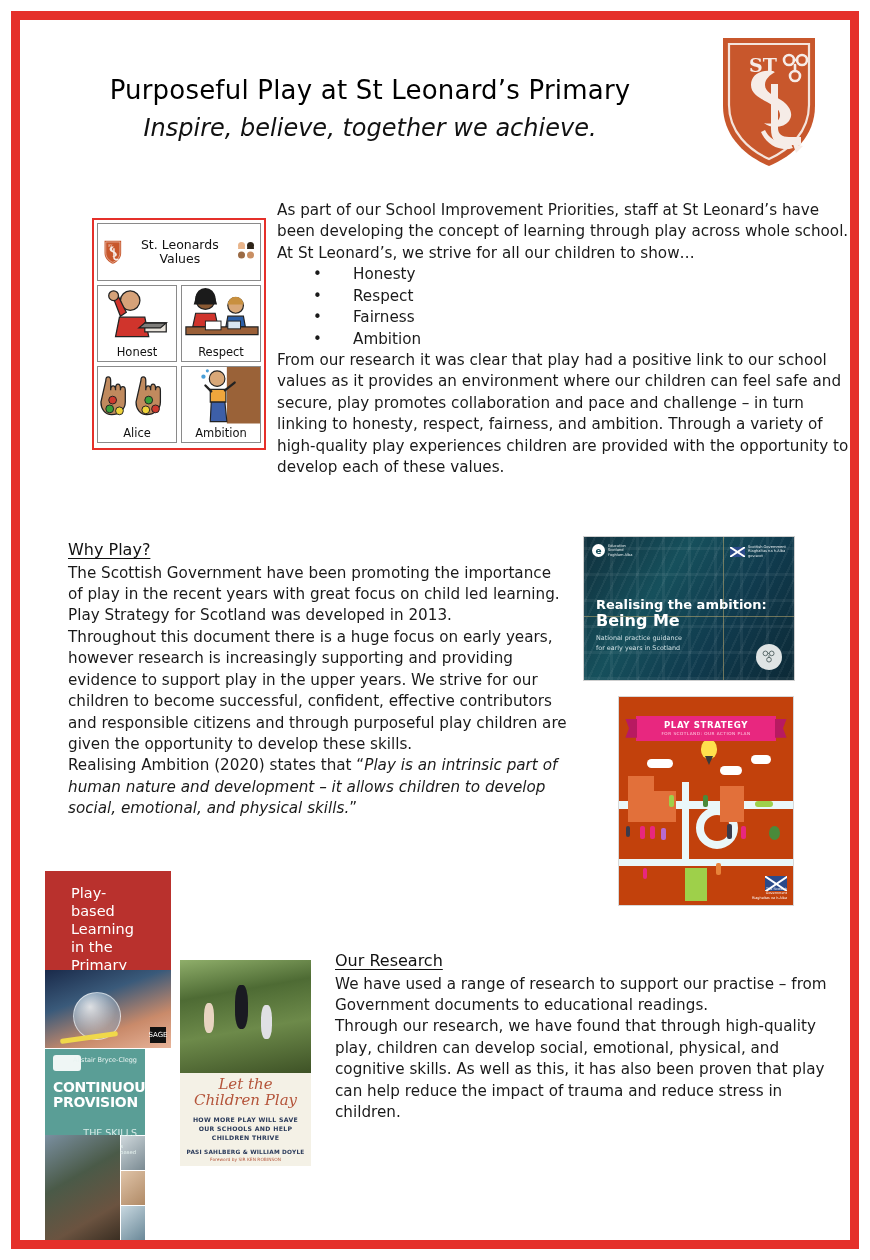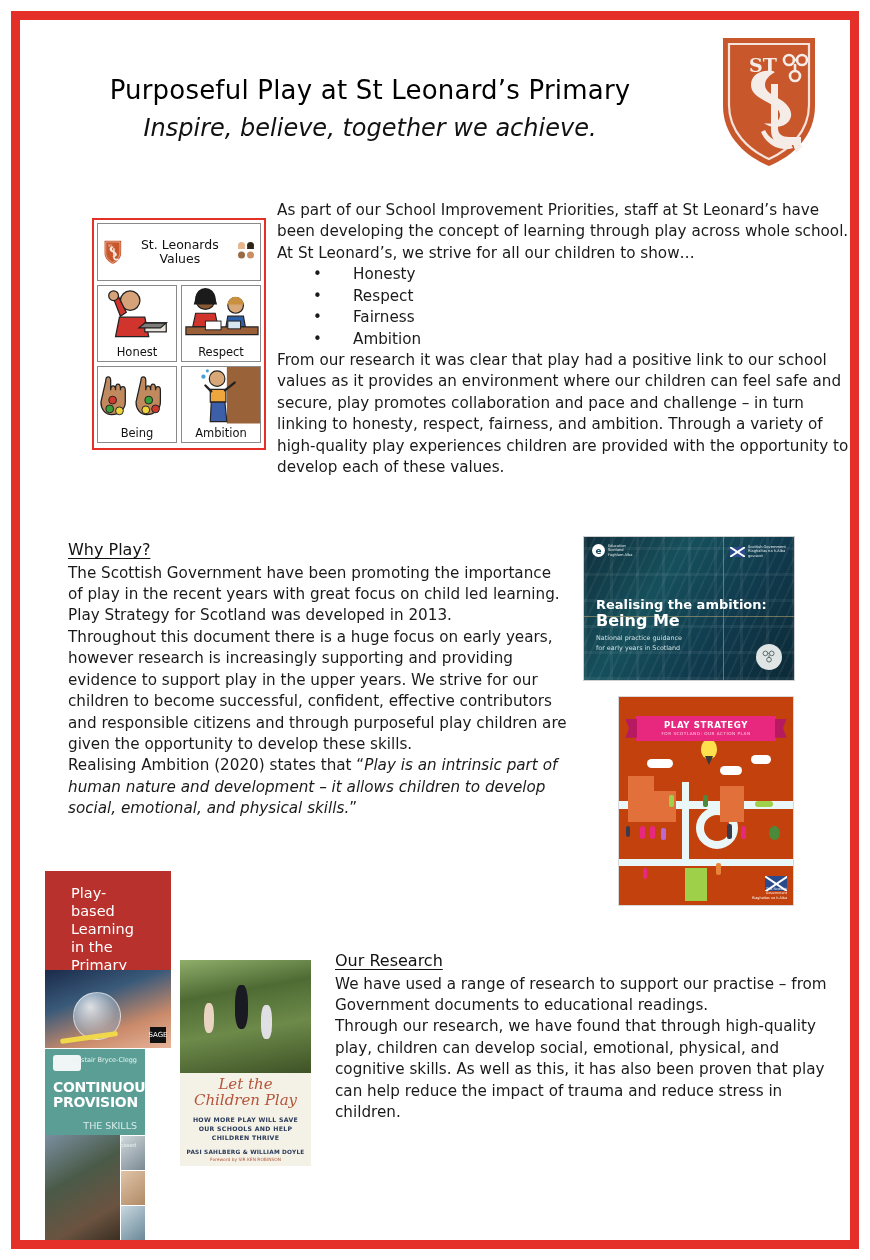--- a/index.html
+++ b/index.html
@@ -71,21 +71,21 @@
         border:1px solid rgba(255,255,255,.6);}
   .wand{position:absolute;left:12%;bottom:10%;width:58px;height:5px;background:#f0d84a;transform:rotate(-8deg);border-radius:2px;}
   .sage{position:absolute;right:5px;bottom:5px;width:16px;height:16px;background:#111;color:#fff;
         font-size:7px;display:flex;align-items:center;justify-content:center;}
 
   .c2-top{background:#5a9e96;height:45%;padding:6px 8px 0;box-sizing:border-box;position:relative;}
   .c2-brand{width:28px;height:16px;background:#fff;border-radius:3px;opacity:.9;}
   .c2-auth{position:absolute;right:8px;top:7px;color:#eaf4f2;font-size:6.5px;}
   .c2-t1{color:#fff;font-size:14px;line-height:1.05;margin-top:9px;font-weight:bold;letter-spacing:-.3px;}
   .c2-t2{color:#fff;font-size:14px;line-height:1.05;text-align:right;font-weight:bold;letter-spacing:-.3px;}
-  .c2-t3{color:#d8ece8;font-size:9.5px;text-align:right;margin-top:11px;}
+  .c2-t3{color:#d8ece8;font-size:9.5px;text-align:right;margin-top:18px;}
   .c2-sub{color:#e4f1ee;font-size:5.4px;text-align:center;margin-top:5px;}
   .c2-photo{height:55%;display:flex;}
   .c2-main{flex:3;background:linear-gradient(150deg,#7a8fa0 0%,#4a5a48 40%,#6b5340 75%,#3a2e22 100%);position:relative;}
   .c2-strip{flex:1;display:flex;flex-direction:column;}
   .c2-strip div{flex:1;border-left:1px solid #fff;border-top:1px solid #fff;}
 
   .c3-photo{height:55%;background:linear-gradient(170deg,#8fae6a 0%,#4e6b34 30%,#6d8a4a 60%,#3e5226 100%);position:relative;}
   .c3-body{height:45%;background:#f4f1e6;padding:4px 6px 0;box-sizing:border-box;text-align:center;}
   .c3-t{color:#b4543a;font-size:15px;font-style:italic;line-height:1.05;font-family:"DejaVu Serif",serif;}
   .c3-sub{color:#2a3a5a;font-size:6.2px;margin-top:6px;line-height:1.5;letter-spacing:.3px;font-weight:bold;}
@@ -239,21 +239,21 @@
                          v12 c0 8 -7 13 -14 13 c-7 0 -11 -6 -11 -13 z"></path>
               </g>
               <circle cx="15" cy="36" r="4" fill="#cf3a2f" stroke="#222" stroke-width="1"></circle>
               <circle cx="12" cy="45" r="4" fill="#3aa03a" stroke="#222" stroke-width="1"></circle>
               <circle cx="22" cy="47" r="4" fill="#efd33a" stroke="#222" stroke-width="1"></circle>
               <circle cx="52" cy="36" r="4" fill="#3aa03a" stroke="#222" stroke-width="1"></circle>
               <circle cx="49" cy="46" r="4" fill="#efd33a" stroke="#222" stroke-width="1"></circle>
               <circle cx="59" cy="45" r="4" fill="#cf3a2f" stroke="#222" stroke-width="1"></circle>
             </svg>
           </div>
-          <div class="vp-label">Being</div>
+          <div class="vp-label">Alice</div>
         </div>
 
         <div class="vp-cell">
           <div class="art">
             <svg viewBox="0 0 80 60" width="100%" height="100%" preserveAspectRatio="xMidYMid meet">
               <rect x="46" y="0" width="34" height="60" fill="#9a6238"></rect>
               <circle cx="36" cy="14" r="8" fill="#d9a878" stroke="#222" stroke-width="1.2"></circle>
               <path d="M29 25 h16 v13 h-16z" fill="#efa63c" stroke="#222" stroke-width="1.2"></path>
               <path d="M30 38 h14 l2 20 h-17z" fill="#3d5fa8" stroke="#222" stroke-width="1.2"></path>
               <path d="M44 26 l10 -8" stroke="#222" stroke-width="2.4" fill="none" stroke-linecap="round"></path>

